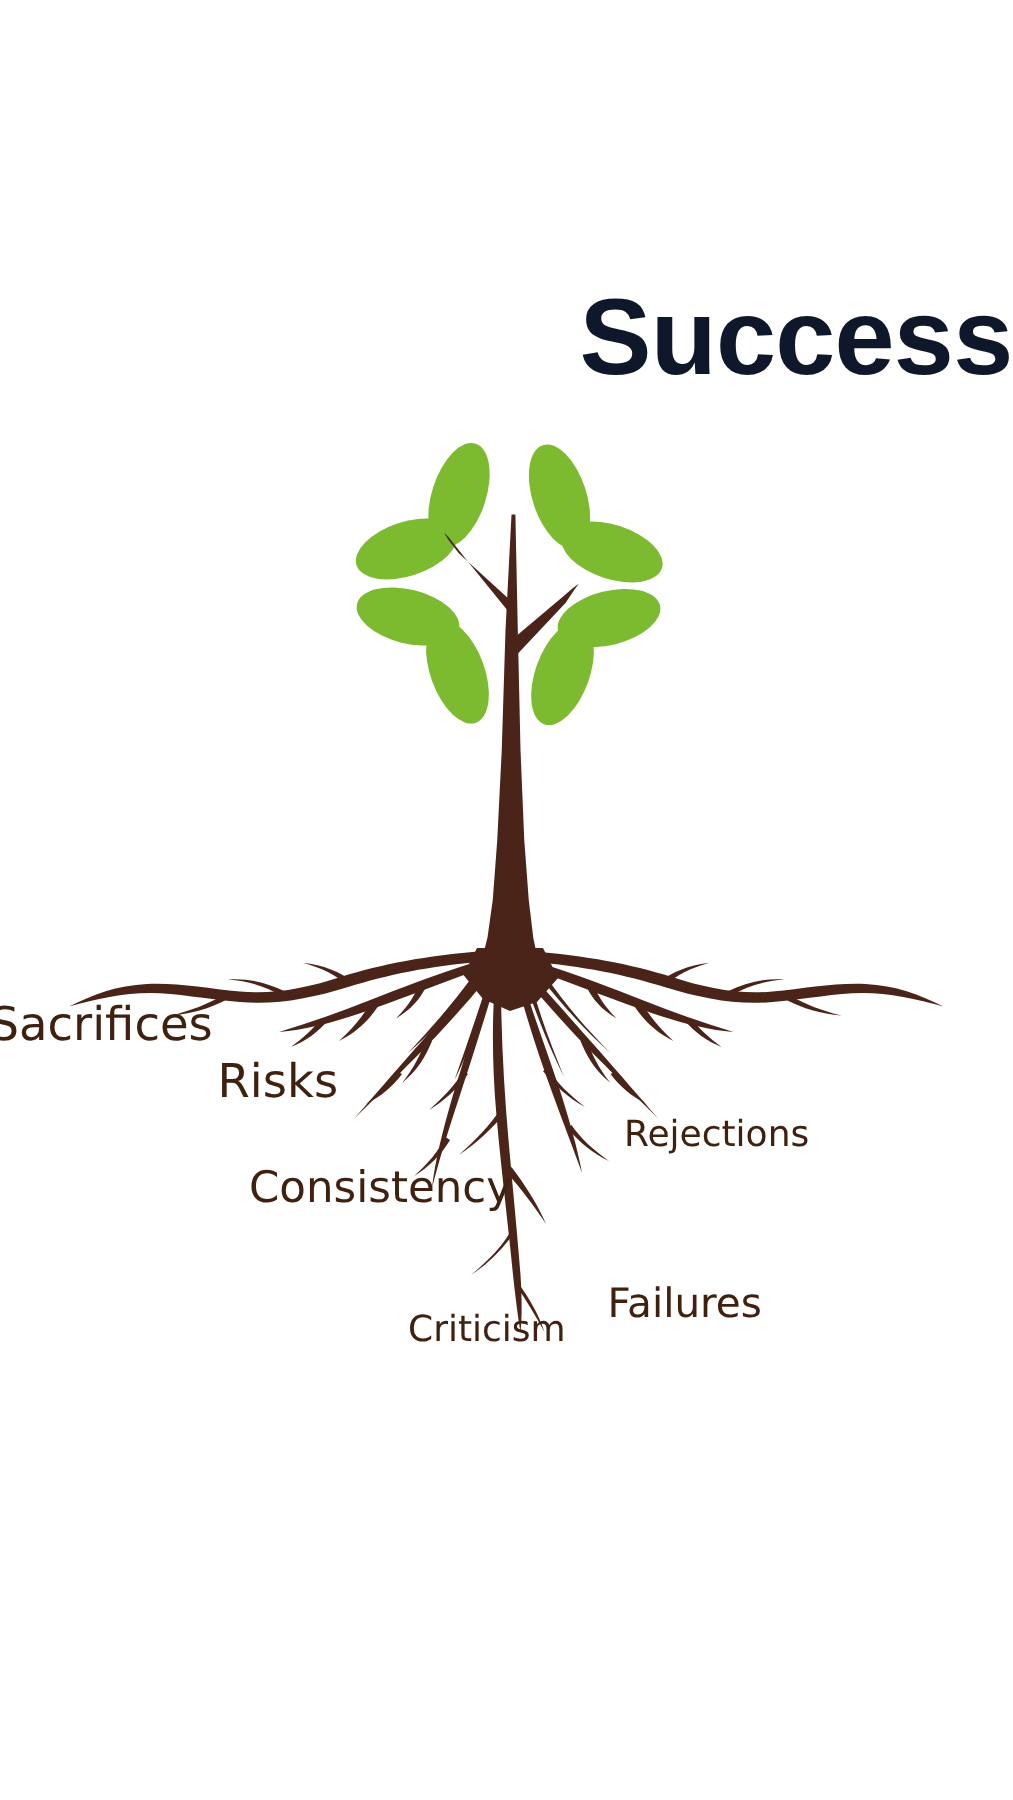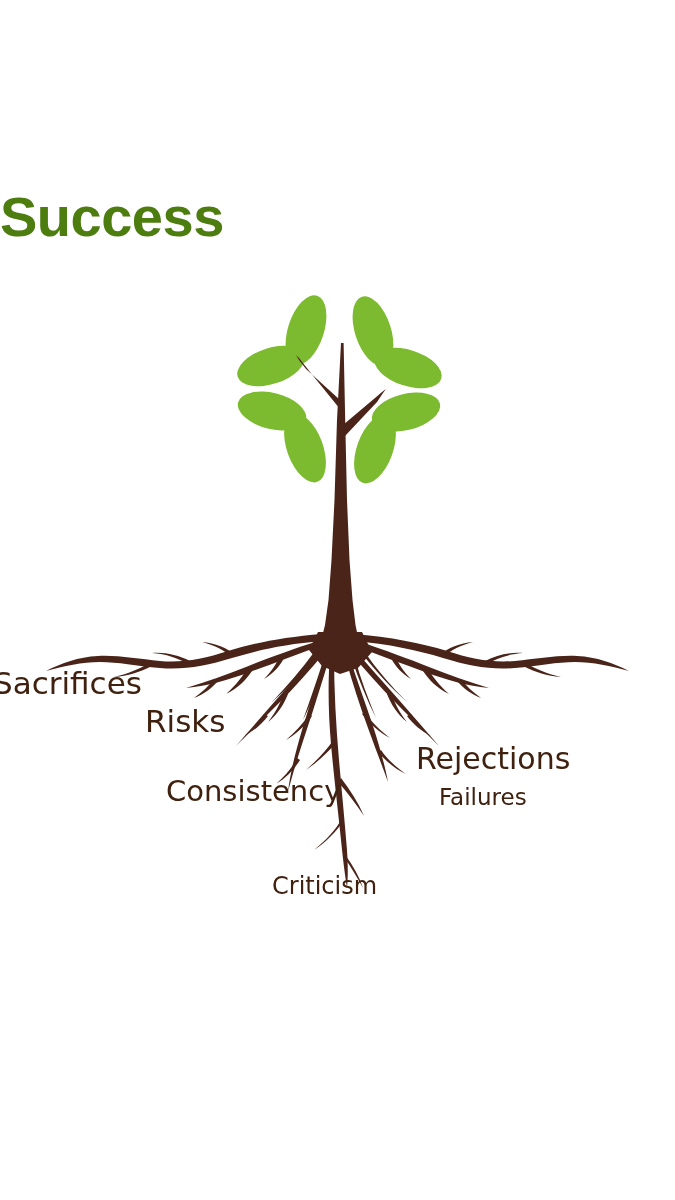--- a/index.html
+++ b/index.html
@@ -17,26 +17,26 @@
     height: 1200px;
     background: #ffffff;
     overflow: hidden;
     margin: 0;
   }
   #title {
     position: absolute;
     left: 0;
     top: 189px;
     width: 675px;
-    text-align: left;
+    text-align: right;
     font-family: "Liberation Sans", sans-serif;
     font-weight: bold;
-    font-size: 56px;
+    font-size: 72px;
     letter-spacing: -0.5px;
-    color: #4d7c0f;
+    color: #0f172a;
     line-height: 1;
     white-space: nowrap;
   }
   #art {
     position: absolute;
     left: 0;
     top: 0;
     width: 675px;
     height: 1200px;
     display: block;
@@ -47,22 +47,22 @@
     font-weight: normal;
     color: #40210f;
     white-space: nowrap;
     line-height: 1;
   }
   #w-sacrifices { left: -7px;  top: 668px; font-size: 31px; }
   #w-risks      { left: 145px; top: 706px; font-size: 31px; }
   #w-consistency{ left: 151px; top: 777px; font-size: 29px; margin-left: 15px; }
   #w-criticism  { left: 272px; top: 874px; font-size: 24px; }
   #w-discipline { left: 508px; top: 674px; font-size: 31px; }
-  #w-rejections { left: 416px; top: 744px; font-size: 30px; }
-  #w-failures   { left: 405px; top: 786px; font-size: 23px; margin-left: 34px; }
+  #w-rejections { left: 416px; top: 744px; font-size: 24px; }
+  #w-failures   { left: 405px; top: 856px; font-size: 27px; }
 </style>
 </head>
 <body>
 
 <div id="poster">
 
   <div id="title">Success</div>
 
   <svg id="art" viewBox="0 0 675 1200" aria-hidden="true">
 

